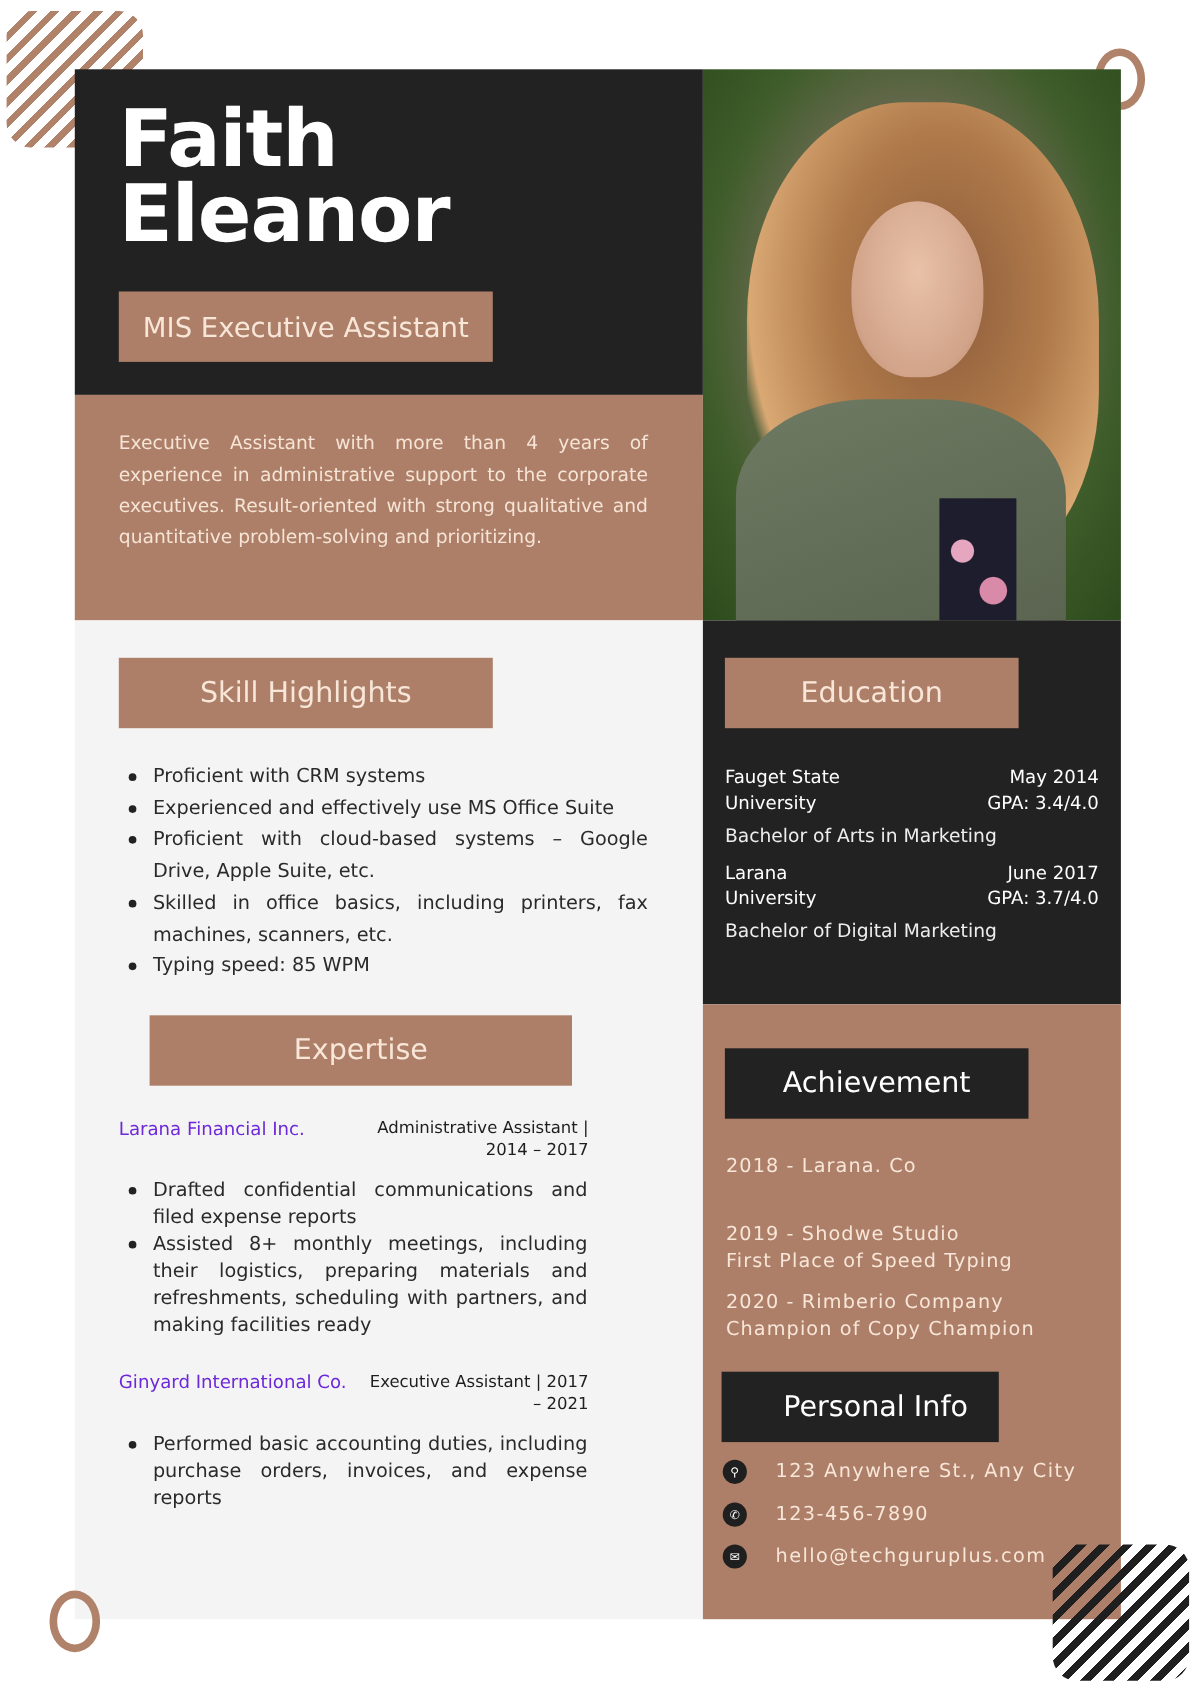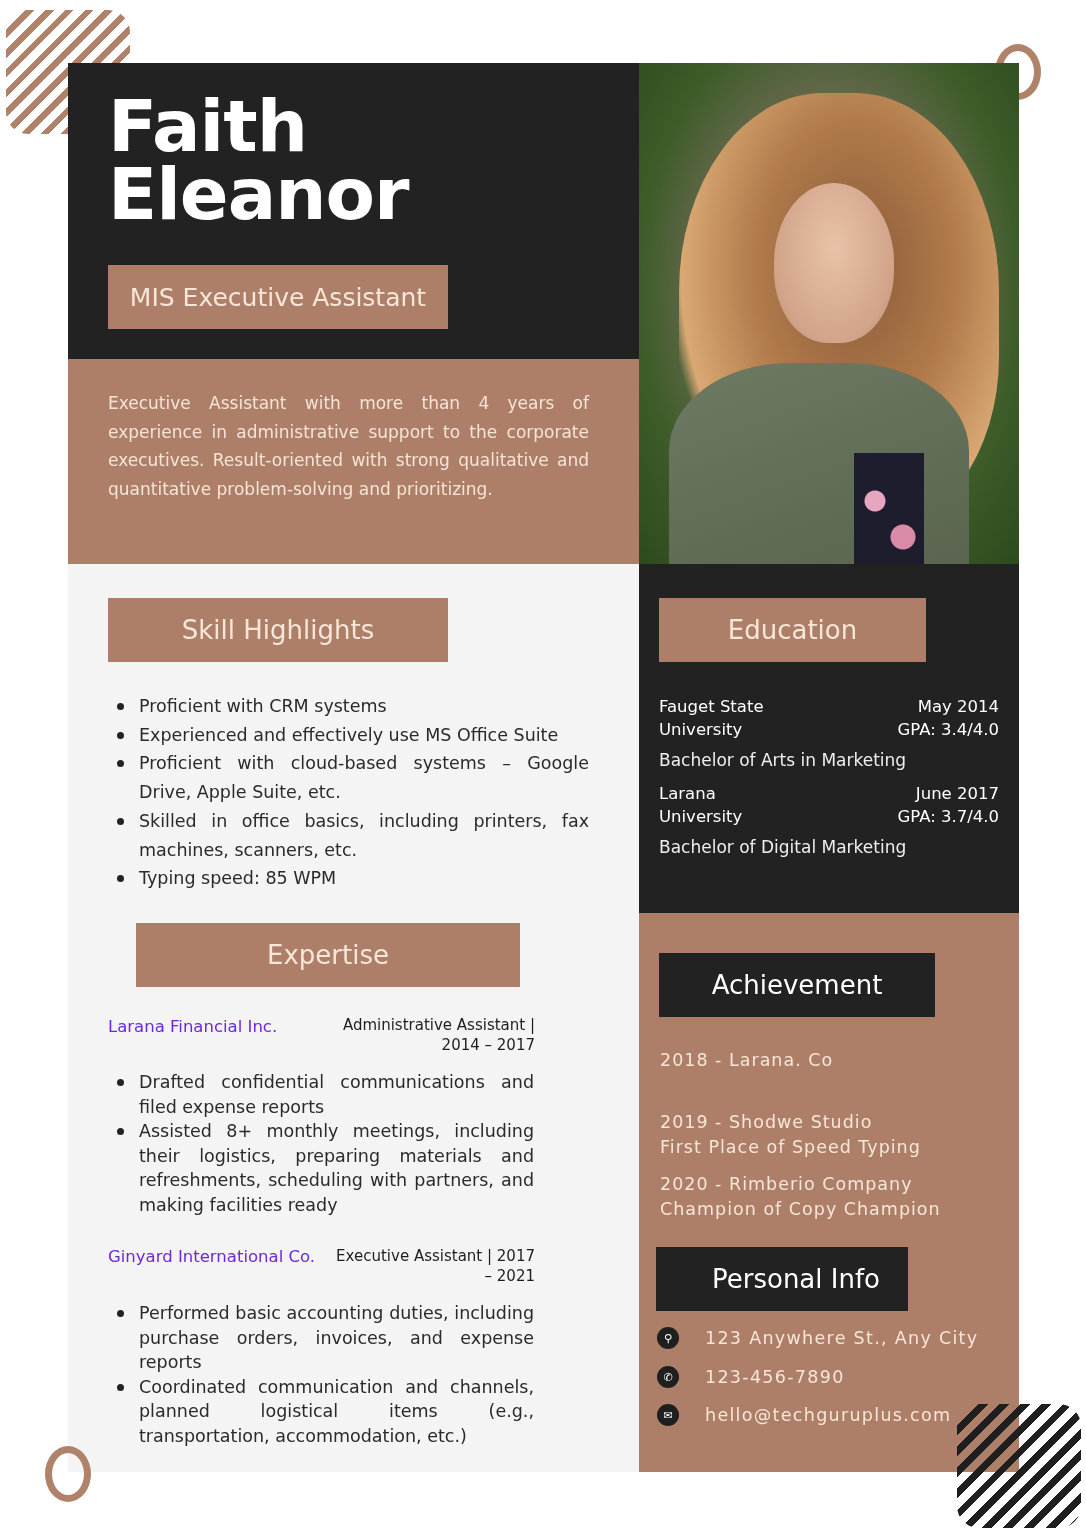--- a/index.html
+++ b/index.html
@@ -143,21 +143,20 @@
 <div class="job-role" style="top:1015px;">Administrative Assistant | 2014 – 2017</div>
 <ul class="bullets exp-list" style="top:1070px;">
   <li>Drafted confidential communications and filed expense reports</li>
   <li>Assisted 8+ monthly meetings, including their logistics, preparing materials and refreshments, scheduling with partners, and making facilities ready</li>
 </ul>
 
 <div class="job-company" style="top:1247px;">Ginyard International Co.</div>
 <div class="job-role" style="top:1246px;">Executive Assistant | 2017 – 2021</div>
 <ul class="bullets exp-list" style="top:1301px;">
   <li>Performed basic accounting duties, including purchase orders, invoices, and expense reports</li>
-  <li>Coordinated communication and channels, planned logistical items (e.g., transportation, accommodation, etc.)</li>
 </ul>
 
 <div class="sec-head light" style="left:659px;top:598px;width:267px;">
   <span>Education</span>
 </div>
 
 <div class="edu-row" style="top:695px;">
   <div class="l">
       <div>Fauget State</div>
       <div>University</div>

